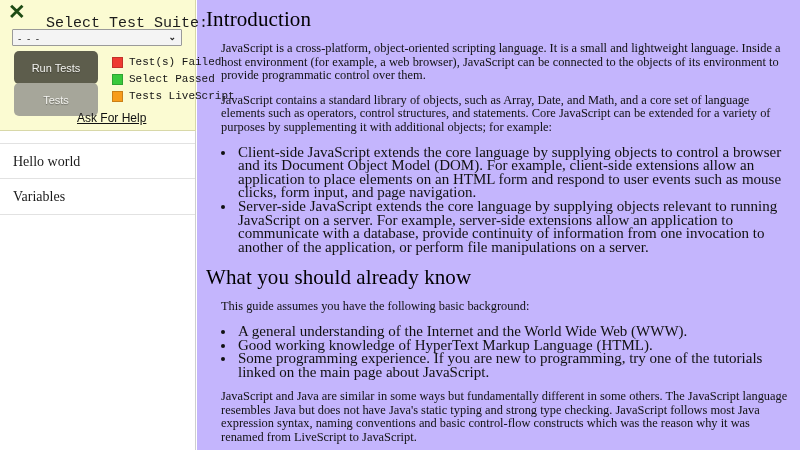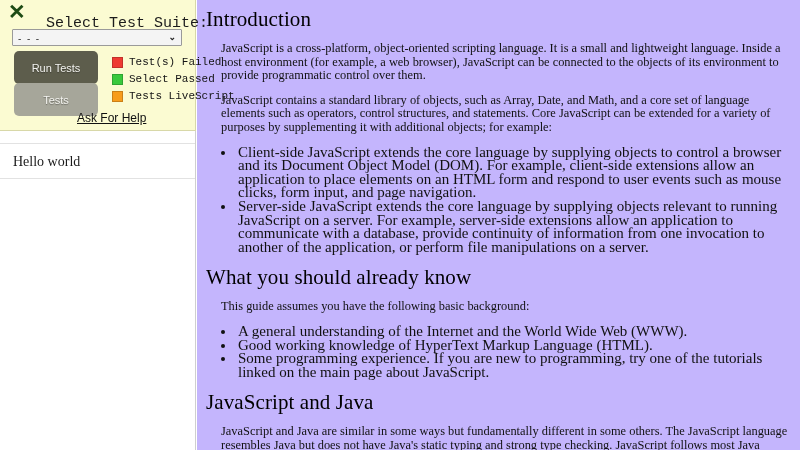--- a/index.html
+++ b/index.html
@@ -194,41 +194,43 @@
     white-space: nowrap;
   }
 </style>
 </head>
 <body>
 
 <div id="sidebar">
   <div style="height:131px"></div>
   <div class="side-item first">
     <span>Hello world</span>
+  </div>
+  <div class="side-item">
+    <span>Variables</span>
   </div>
 </div>
 
 <div id="content">
   <h1>Introduction</h1>
   <p>JavaScript is a cross-platform, object-oriented scripting language. It is a small and lightweight language. Inside a host environment (for example, a web browser), JavaScript can be connected to the objects of its environment to provide programmatic control over them.</p>
   <p>JavaScript contains a standard library of objects, such as Array, Date, and Math, and a core set of language elements such as operators, control structures, and statements. Core JavaScript can be extended for a variety of purposes by supplementing it with additional objects; for example:</p>
   <ul>
     <li>Client-side JavaScript extends the core language by supplying objects to control a browser and its Document Object Model (DOM). For example, client-side extensions allow an application to place elements on an HTML form and respond to user events such as mouse clicks, form input, and page navigation.</li>
     <li>Server-side JavaScript extends the core language by supplying objects relevant to running JavaScript on a server. For example, server-side extensions allow an application to communicate with a database, provide continuity of information from one invocation to another of the application, or perform file manipulations on a server.</li>
   </ul>
 
   <h1 class="mt">What you should already know</h1>
   <p>This guide assumes you have the following basic background:</p>
   <ul>
     <li>A general understanding of the Internet and the World Wide Web (WWW).</li>
     <li>Good working knowledge of HyperText Markup Language (HTML).</li>
     <li>Some programming experience. If you are new to programming, try one of the tutorials linked on the main page about JavaScript.</li>
   </ul>
 
-  <h1 class="mt">JavaScript and Java</h1>
   <p>JavaScript and Java are similar in some ways but fundamentally different in some others. The JavaScript language resembles Java but does not have Java's static typing and strong type checking. JavaScript follows most Java expression syntax, naming conventions and basic control-flow constructs which was the reason why it was renamed from LiveScript to JavaScript.</p>
 
 </div>
 
 <div id="overlay">
 
   <div id="close-x">✕</div>
 
   <div id="suite-label">Select Test Suite:</div>
 

